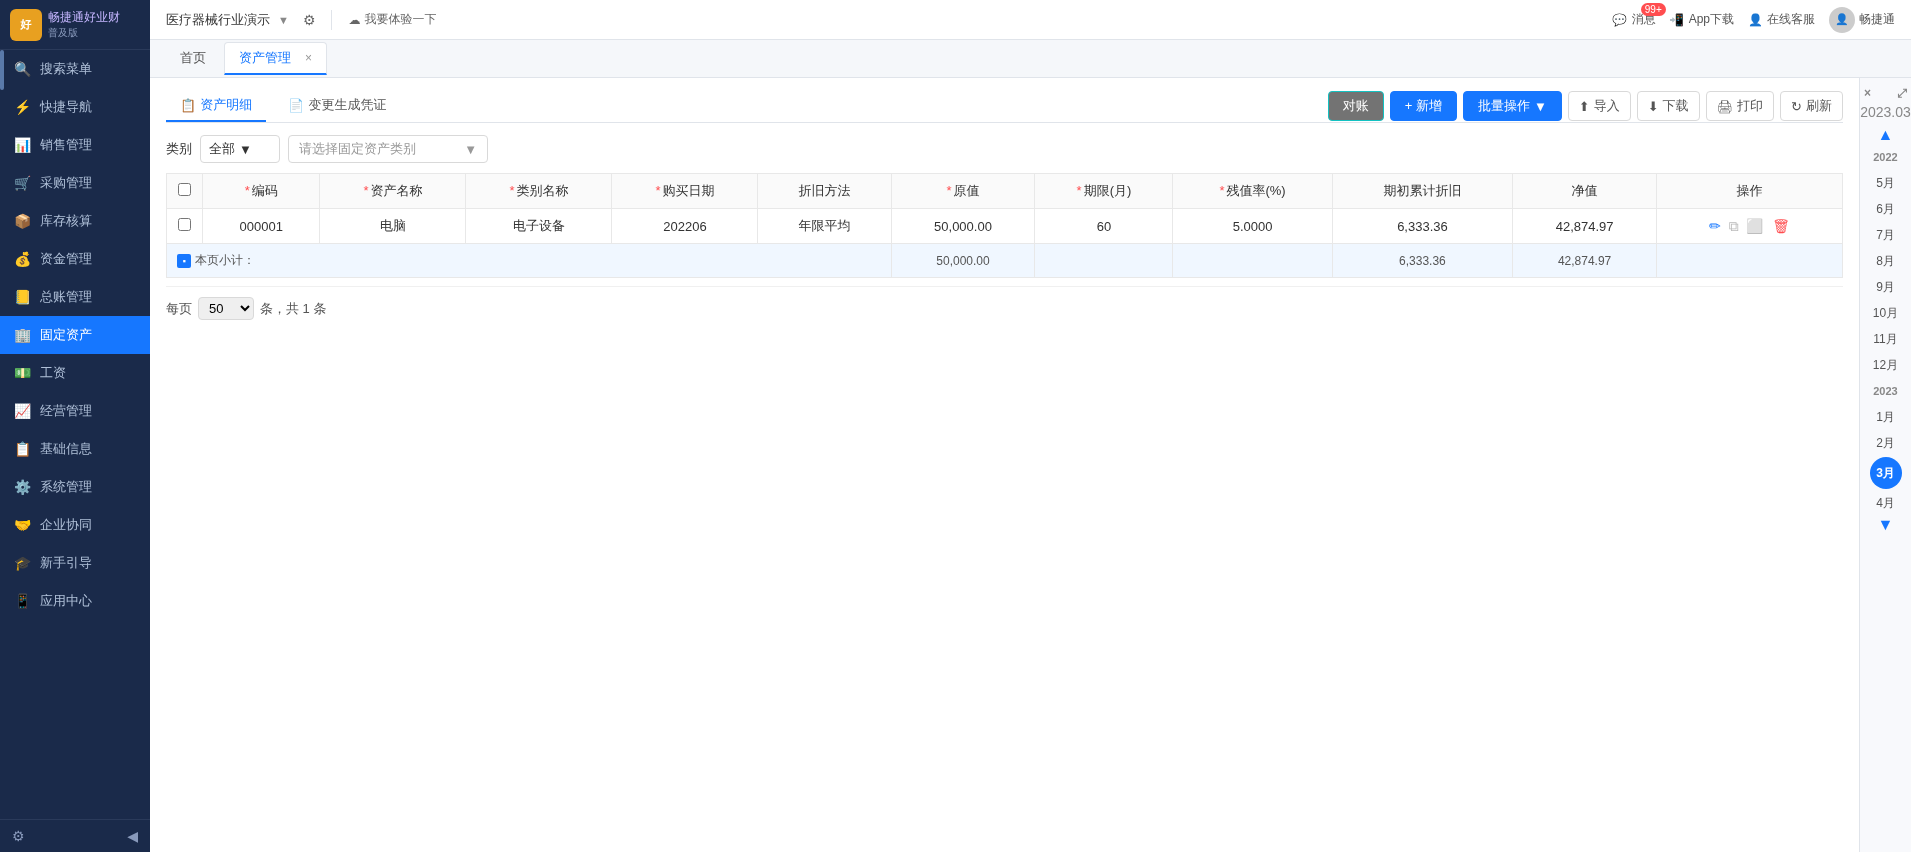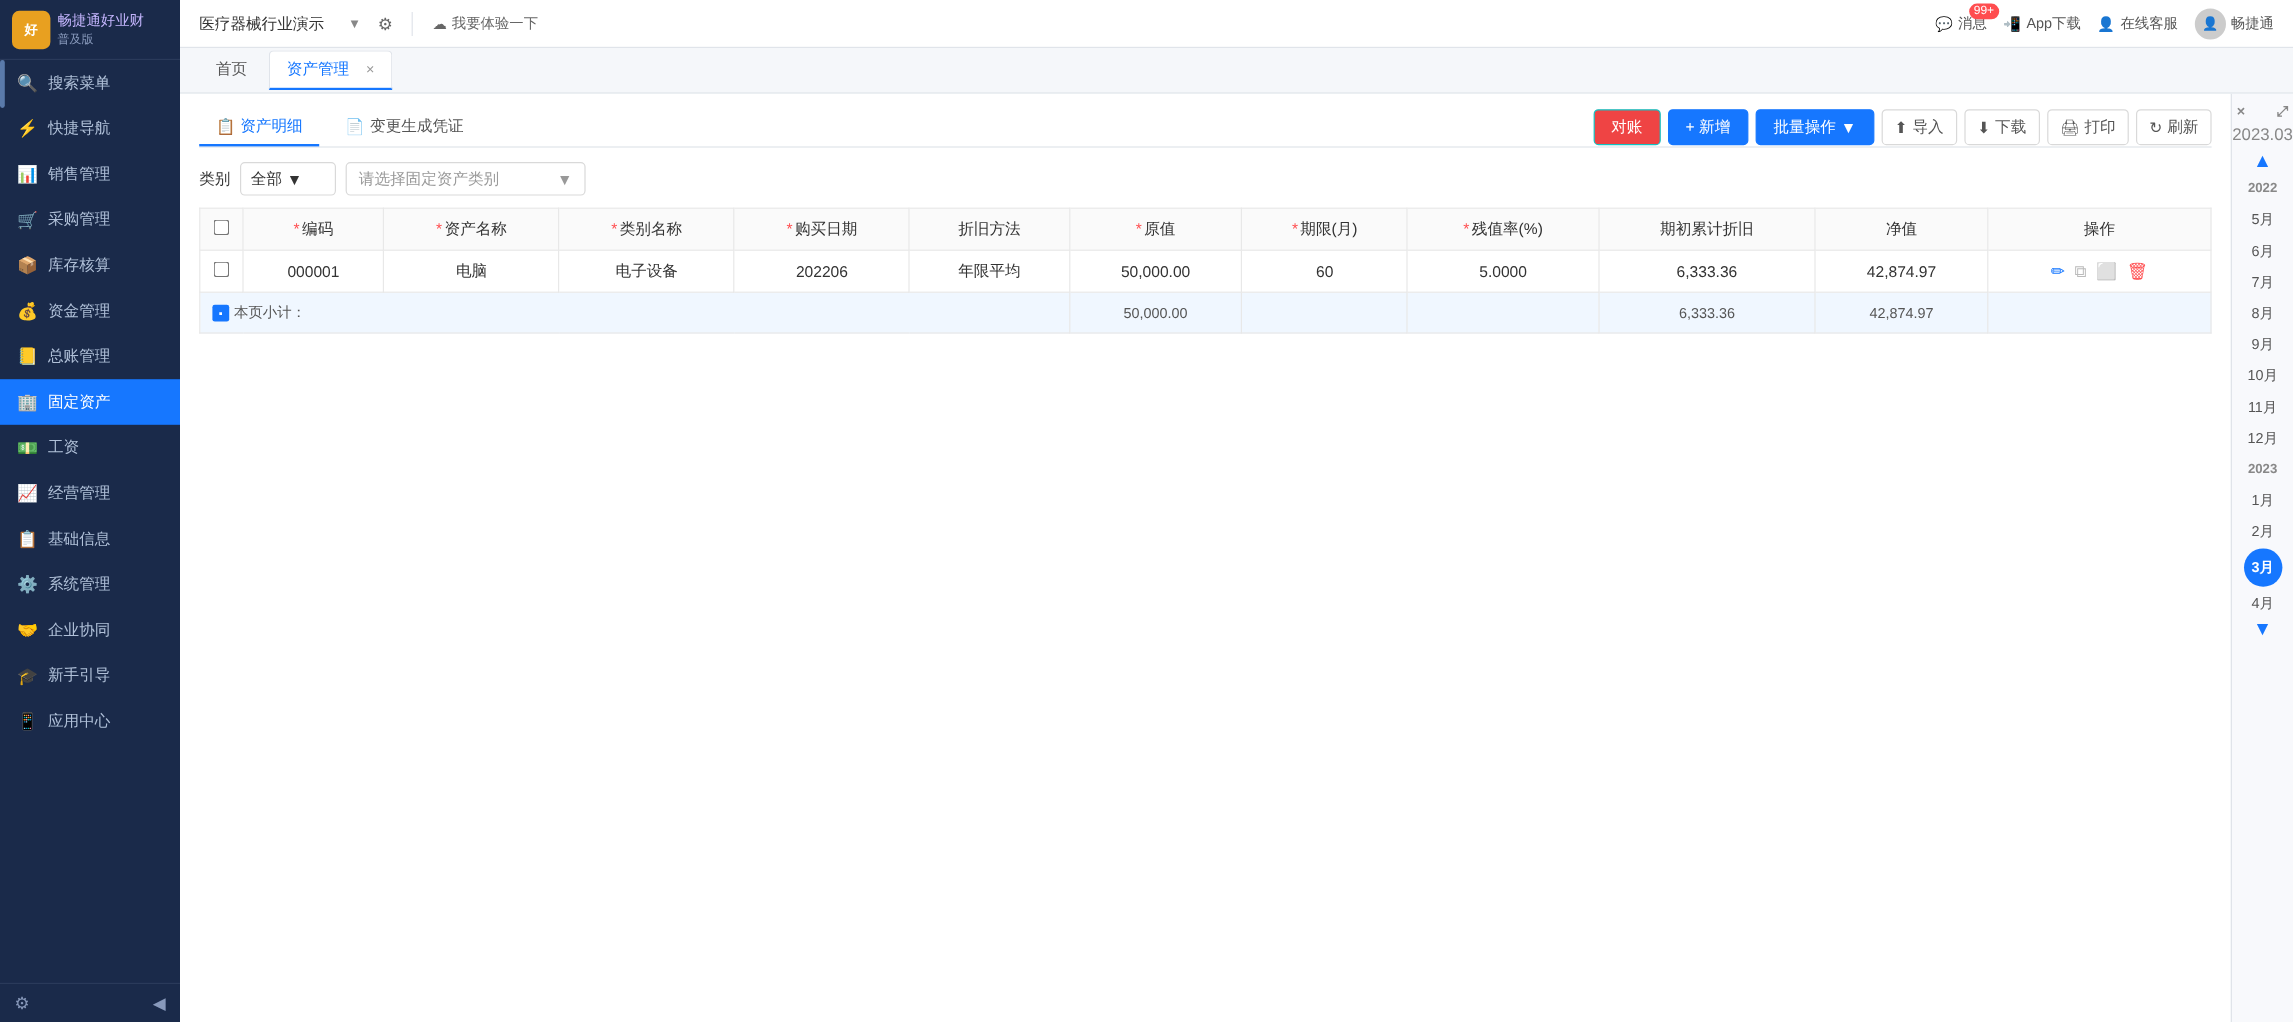--- a/index.html
+++ b/index.html
@@ -67,21 +67,21 @@
       background: #fff;
       border-bottom: 1px solid #e0e4ea;
       display: flex;
       align-items: center;
       padding: 0 16px;
       height: 40px;
       gap: 10px;
       flex-shrink: 0;
     }
     .topbar-company {
-      display: flex; align-items: center; gap: 20px;
+      display: flex; align-items: center; gap: 8px;
       font-size: 13px; color: #333; cursor: pointer;
     }
     .topbar-company-arrow { color: #888; font-size: 11px; }
     .topbar-gear { color: #666; cursor: pointer; font-size: 14px; margin-left: 4px; }
     .topbar-divider { width: 1px; height: 20px; background: #e0e4ea; margin: 0 6px; }
     .topbar-experience { display: flex; align-items: center; gap: 4px; color: #666; font-size: 12px; cursor: pointer; }
     .topbar-right { margin-left: auto; display: flex; align-items: center; gap: 14px; }
     .topbar-right-item { display: flex; align-items: center; gap: 4px; color: #555; font-size: 12px; cursor: pointer; position: relative; }
     .badge {
       background: #ff4d4f; color: #fff; font-size: 10px;
@@ -167,21 +167,21 @@
       border-radius: 4px;
       border: 1px solid #d9d9d9;
       background: #fff;
       font-size: 13px;
       cursor: pointer;
       color: #333;
       display: flex; align-items: center; gap: 4px;
     }
     .btn-primary { background: #1677ff; color: #fff; border-color: #1677ff; }
     .btn-batch { background: #1677ff; color: #fff; border-color: #1677ff; display: flex; align-items: center; gap: 4px; }
-    .btn-teal { background: #ef4444; color: #fff; border-color: #13c2c2; }
+    .btn-teal { background: #737373; color: #fff; border-color: #13c2c2; }
     .filter-label { font-size: 13px; color: #333; }
     .filter-select {
       border: 1px solid #d9d9d9; border-radius: 4px;
       padding: 4px 8px; font-size: 13px; color: #333;
       background: #fff; cursor: pointer;
       display: flex; align-items: center; gap: 4px; min-width: 80px;
     }
     .filter-input-wrapper {
       border: 1px solid #d9d9d9; border-radius: 4px;
       padding: 4px 10px; font-size: 13px; color: #999;
@@ -501,20 +501,29 @@
             <td>50,000.00</td>
             <td></td>
             <td></td>
             <td>6,333.36</td>
             <td>42,874.97</td>
             <td></td>
           </tr>
         </tbody>
       </table>
 
+      <div class="pagination">
+        <span>每页</span>
+        <select class="page-size-select">
+          <option>50</option>
+          <option>100</option>
+          <option>200</option>
+        </select>
+        <span>条，共 1 条</span>
+      </div>
 
     </div>
 
     <div class="right-panel">
       <div class="right-panel-header">
         <span class="right-panel-close">×</span>
         <span class="right-panel-expand">⤢</span>
       </div>
       <div style="font-size:14px;color:#888;font-weight:normal;margin-bottom:6px;text-align:center;">2023.03</div>
       <div class="right-panel-nav">

